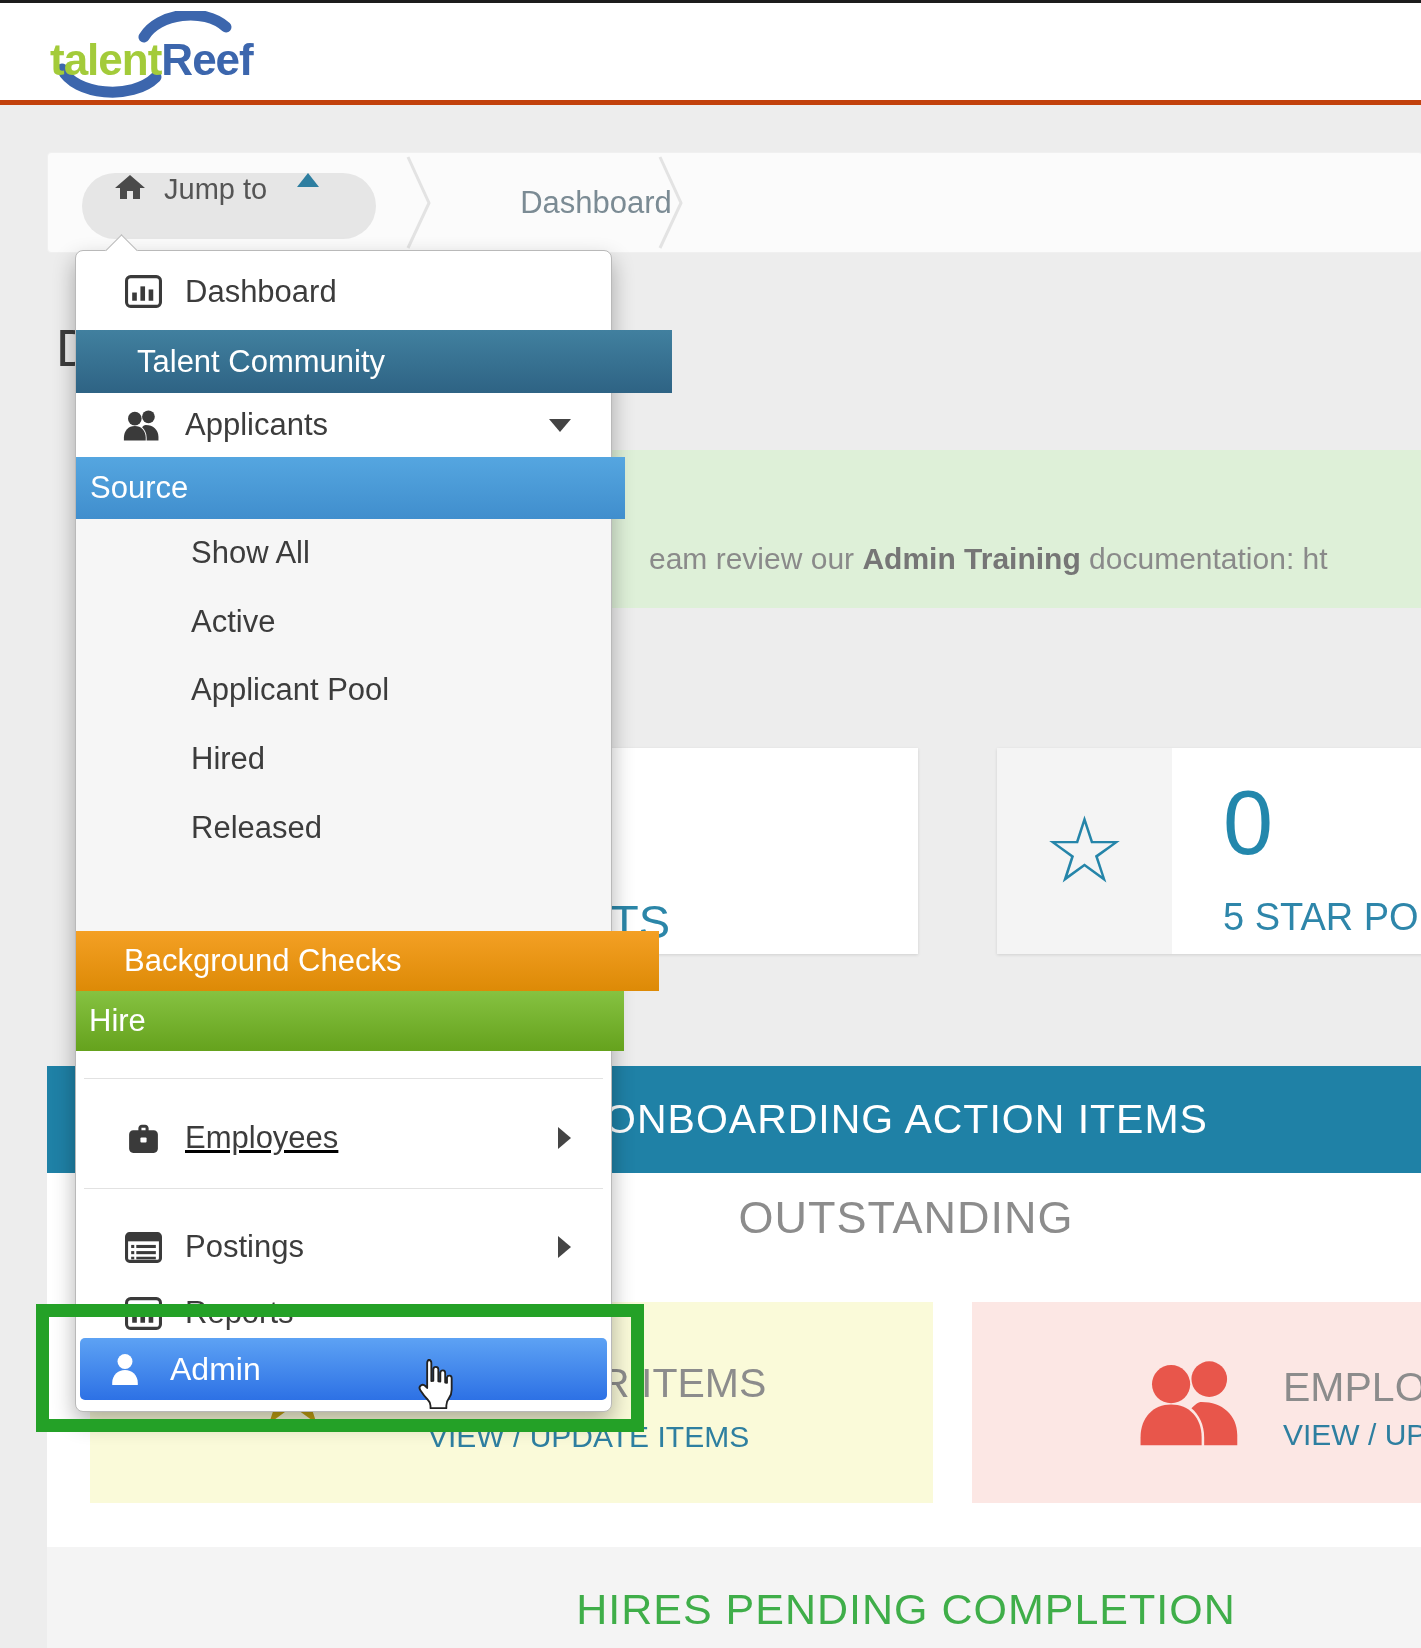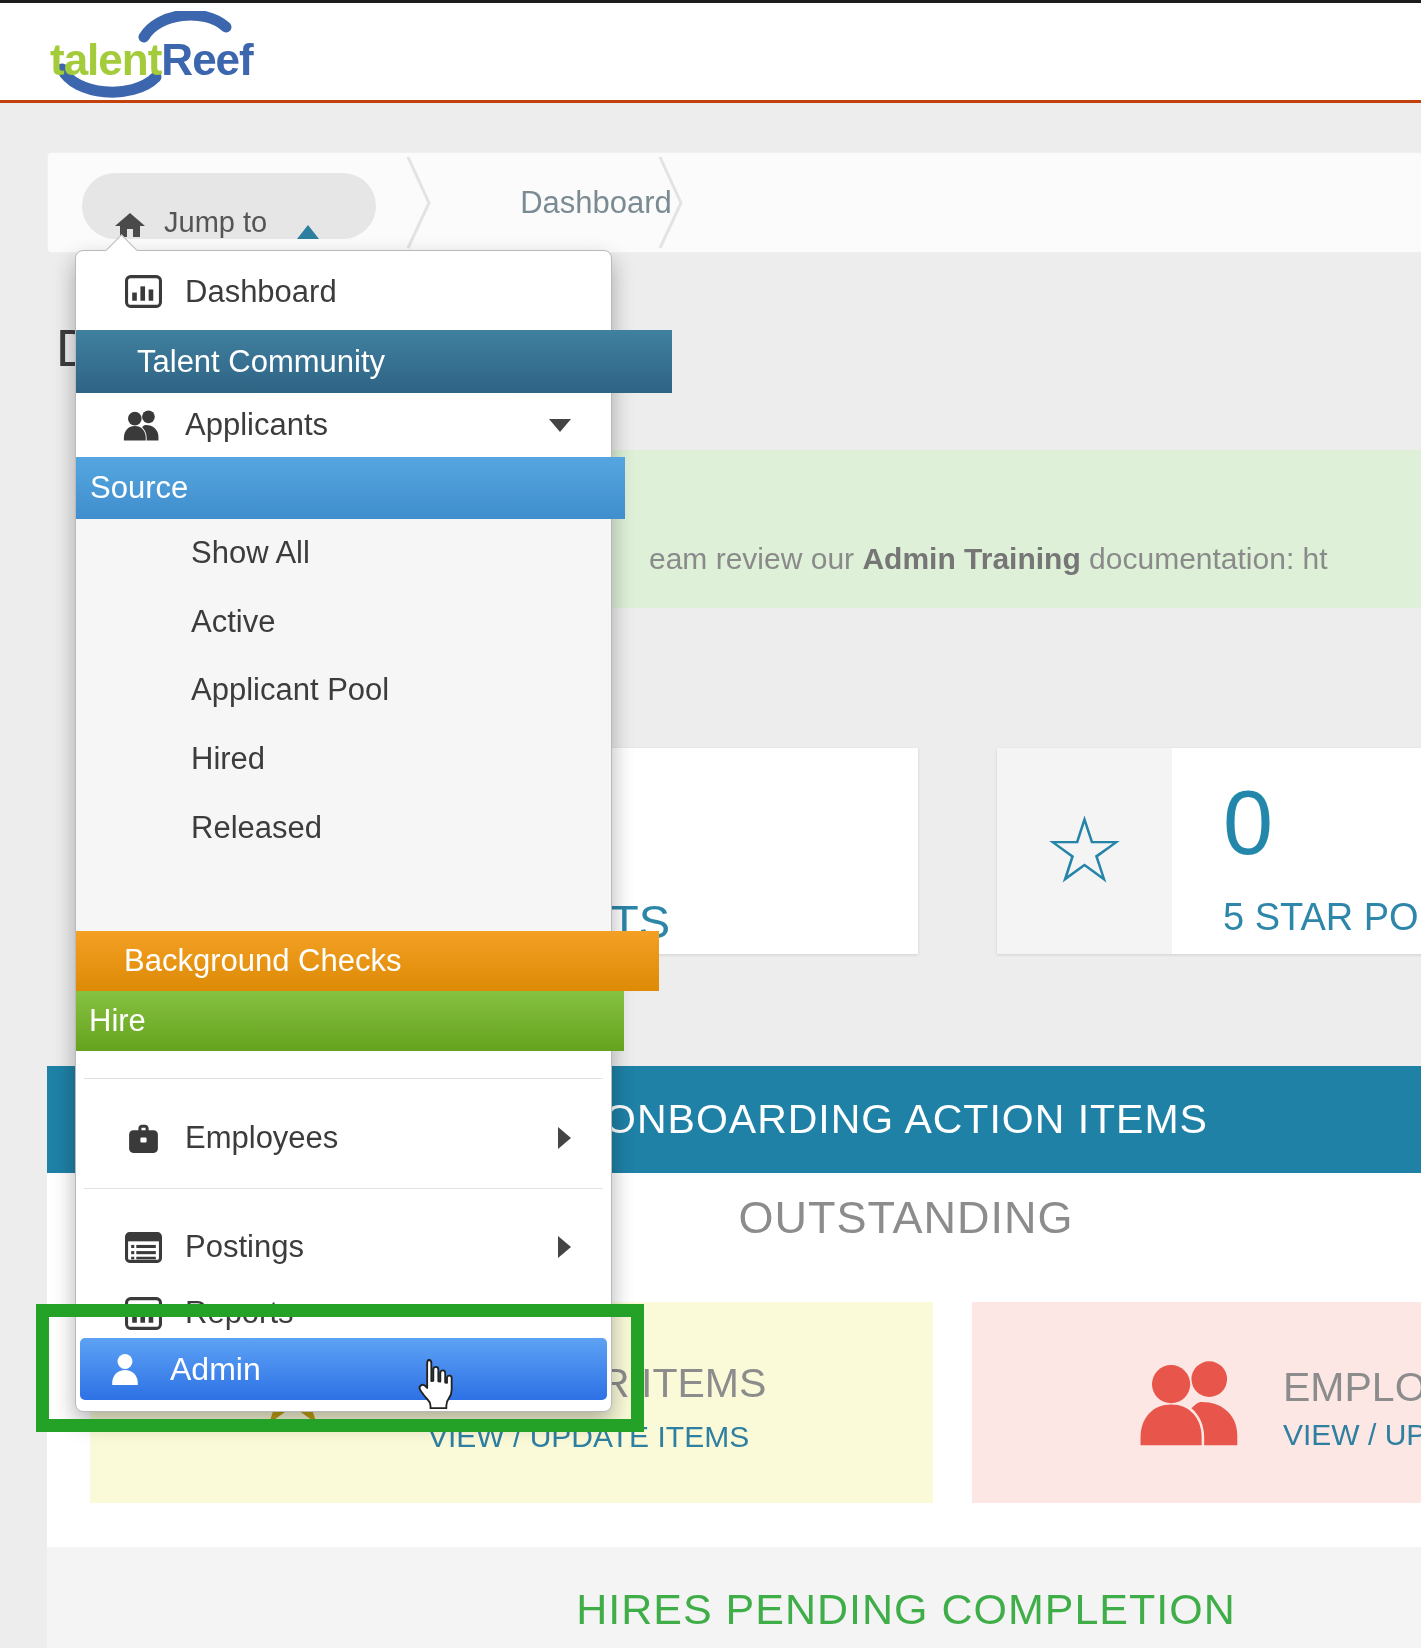--- a/index.html
+++ b/index.html
@@ -2,31 +2,31 @@
 <html><head>
 <meta charset="utf-8">
 <style>
   html,body{margin:0;padding:0;background:#ddd;}
   #screen{position:relative;width:1421px;height:1648px;overflow:hidden;
     background:#ededed;font-family:"Liberation Sans",sans-serif;}
   .abs{position:absolute;}
 
   
   #topstrip{left:0;top:0;width:1421px;height:3px;background:#1c1c1c;}
-  #appheader{left:0;top:3px;width:1421px;height:97px;background:#fff;border-bottom:3px solid #c2410c;}
+  #appheader{left:0;top:3px;width:1421px;height:97px;background:#fff;border-bottom:5px solid #c2410c;}
   #logo{left:46px;top:8px;width:210px;height:88px;}
   #logo svg{position:absolute;left:0;top:0;}
   #logo .wordmark{position:absolute;left:4px;top:24px;font-size:44px;font-weight:700;letter-spacing:-1px;}
   #logo .t-green{color:#a3cb3a;}
   #logo .t-blue{color:#3c66ad;}
 
   
   #crumbbar{left:47px;top:152px;width:1374px;height:99px;background:#fbfbfb;border:1px solid #f0f0f0;border-radius:4px;}
   #jumpto{left:34px;top:20px;width:294px;height:66px;border-radius:33px;background:#e6e6e6;
-    display:flex;align-items:flex-end;cursor:pointer;}
+    display:flex;align-items:flex-start;cursor:pointer;}
   #jumpto .home{margin-left:32px;color:#4a4a4a;display:flex;}
   #jumpto .lbl{margin-left:18px;font-size:29px;color:#555;}
   #jumpto .caret-up{margin-left:30px;width:0;height:0;border-left:11px solid transparent;
     border-right:11px solid transparent;border-bottom:14px solid #2e7ea0;}
   .crumb-sep{top:0;height:99px;width:26px;}
   .crumb-sep svg{display:block;}
   #crumb-current{top:0;height:99px;left:420px;width:256px;display:flex;align-items:center;
     justify-content:center;font-size:31px;color:#7b8b94;cursor:pointer;}
 
   
@@ -233,21 +233,21 @@
 
     <div class="mband band-bc band-pad" style="top:680px;height:60px;">
       <span>Background Checks</span>
     </div>
     <div class="mband band-hire band-pad" style="top:740px;height:60px;">
       <span>Hire</span>
     </div>
 
     <div class="mdivider" style="top:827px;"></div>
 
-    <div class="mrow" style="top:837px;height:100px;">
+    <div class="mrow" style="top:837px;height:100px;text-decoration:underline;">
       <span class="micon">
         <svg width="37" height="33" viewBox="0 0 36 32" fill="currentColor">
             <path d="M13 8V6c0-2 1.5-3.5 3.5-3.5h3C21.5 2.5 23 4 23 6v2h5c2.2 0 4 1.8 4 4v14c0 2.2-1.8 4-4 4H8c-2.2 0-4-1.8-4-4V12c0-2.2 1.8-4 4-4h5zm3-2.5V8h4V5.5h-4z"></path>
             <rect x="15" y="15" width="6" height="5" rx="1" fill="#fff"></rect>
           </svg>
       </span>
       <span class="mlbl">Employees</span>
       <span class="caret-right"></span>
     </div>
 

